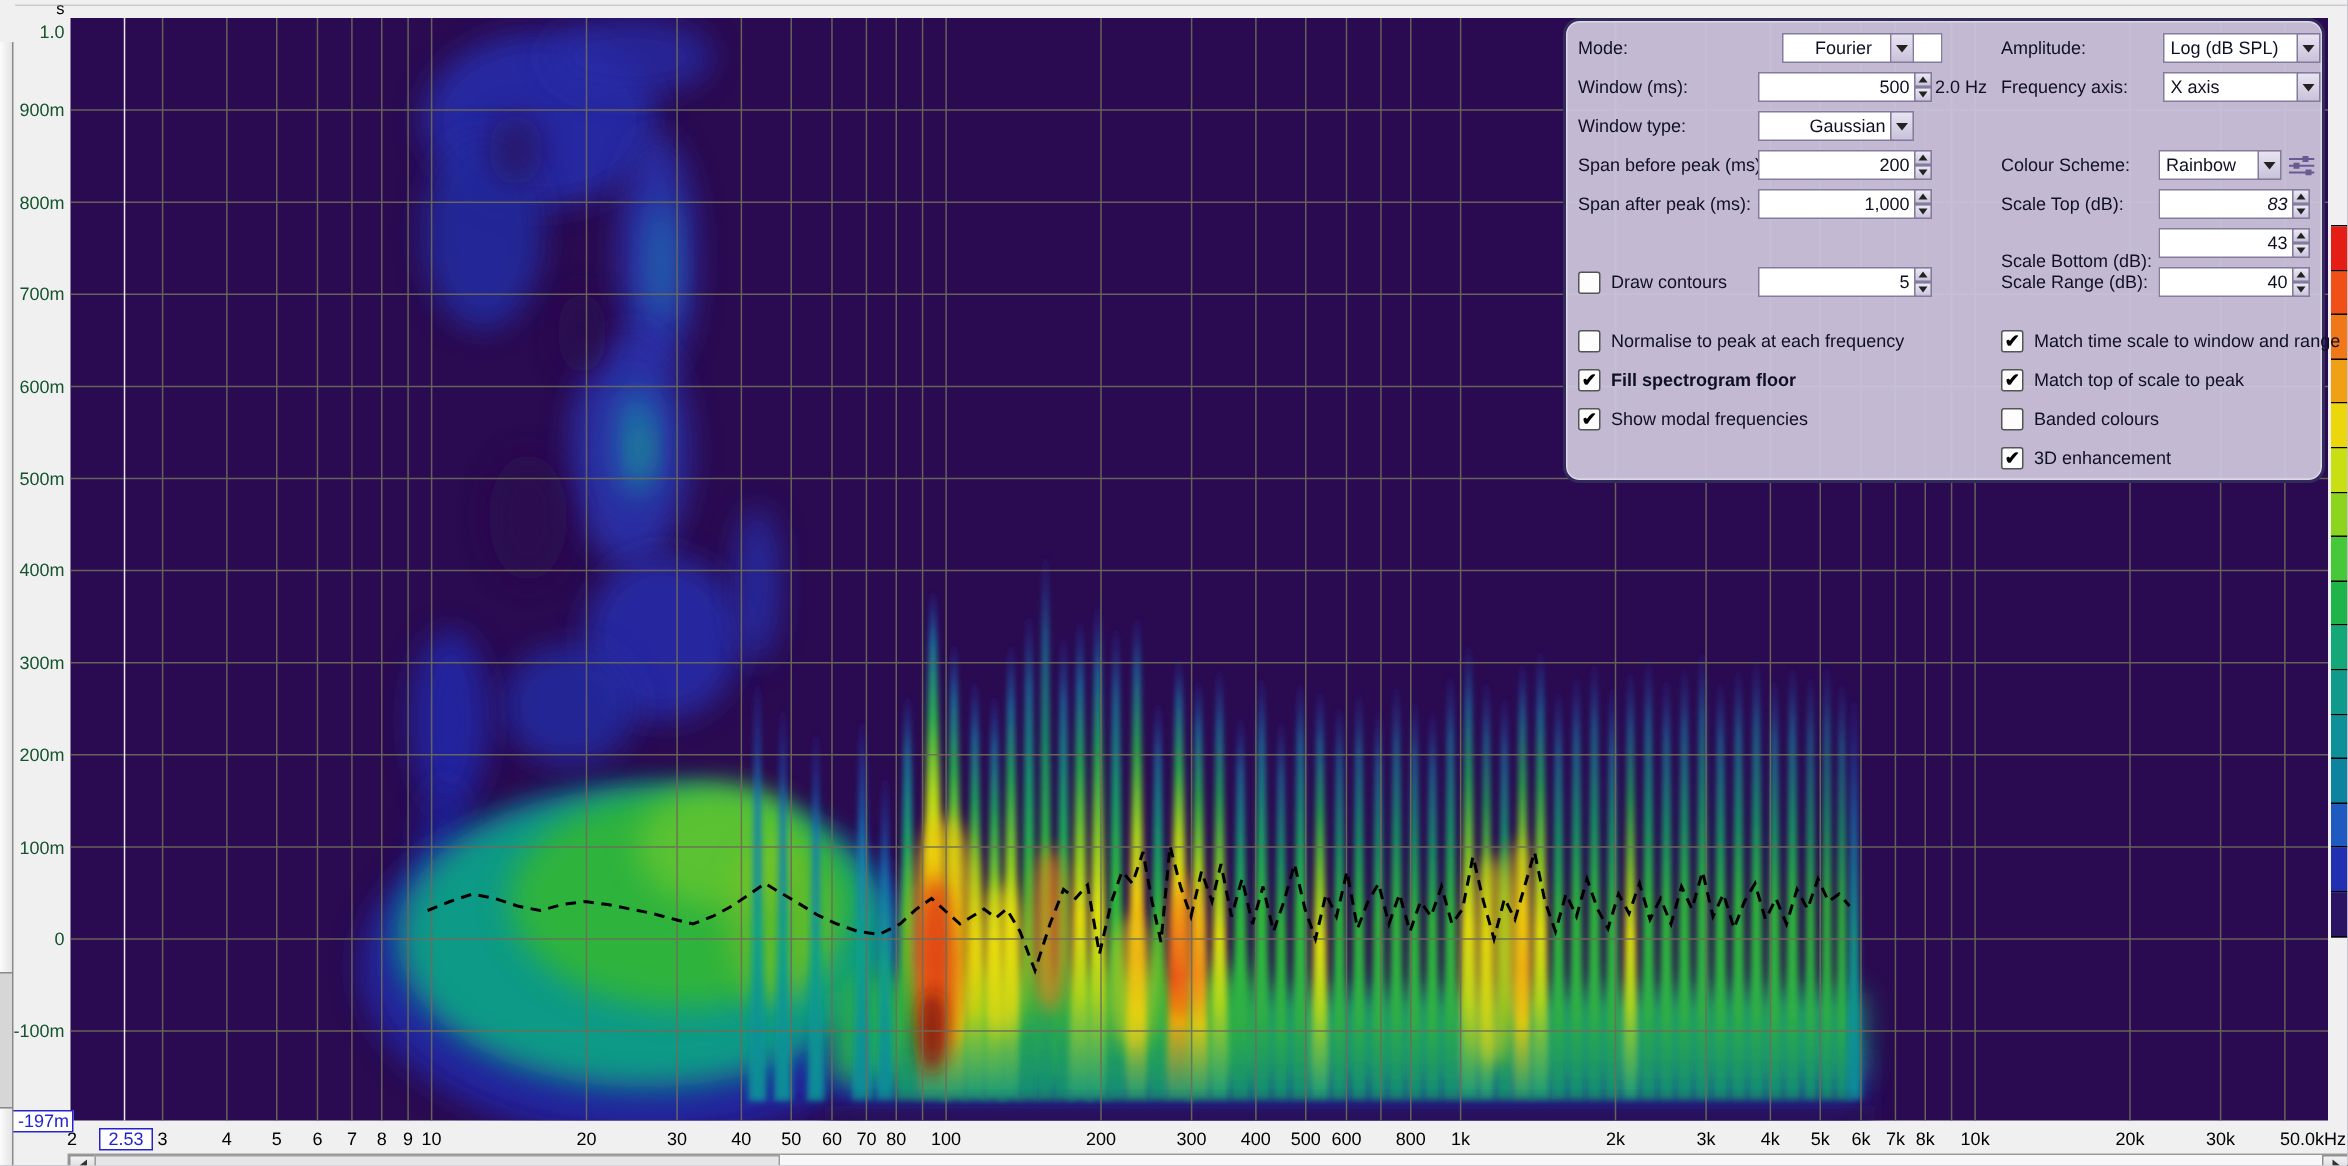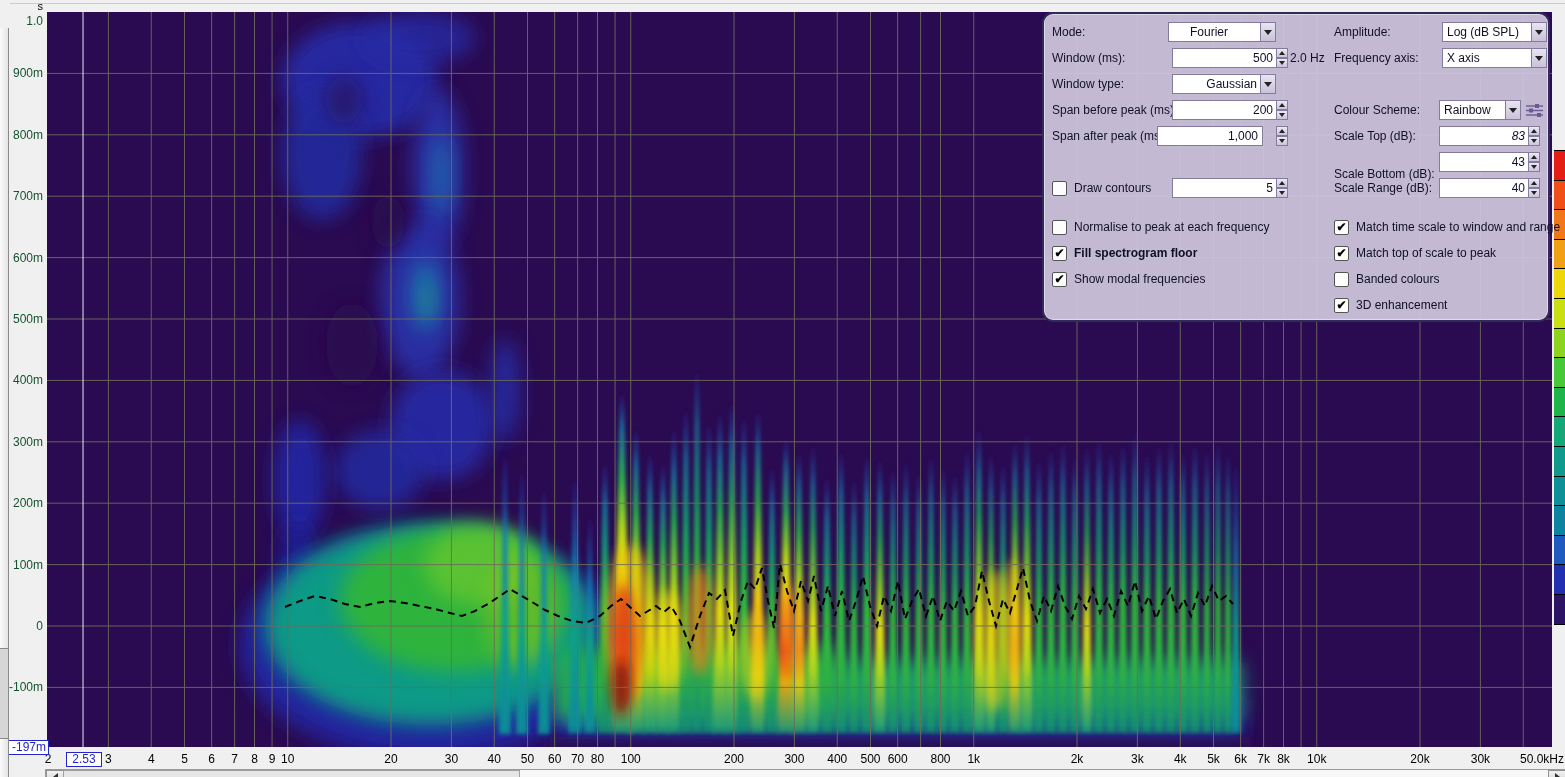--- a/index.html
+++ b/index.html
@@ -347,21 +347,21 @@
       <div class="cb-seg" style="background: rgb(16, 154, 140);"></div>
       <div class="cb-seg" style="background: rgb(14, 144, 152);"></div>
       <div class="cb-seg" style="background: rgb(12, 132, 160);"></div>
       <div class="cb-seg" style="background: rgb(30, 90, 192);"></div>
       <div class="cb-seg" style="background: rgb(32, 48, 176);"></div>
       <div class="cb-seg" style="background: rgb(44, 20, 100);"></div>
     </div>
 
   <div id="panel">
       <div class="p-label" style="left: 8px; top: 8px;">Mode:</div>
-      <div class="p-field" style="left: 124px; top: 8px; width: 80px; padding-left: 21px;">Fourier</div>
+      <div class="p-field" style="left: 144px; top: 8px; width: 80px; padding-left: 21px;">Fourier</div>
       <div class="combo-btn" style="left: 216px; top: 8px; width: 16px;">
         <span class="combo-tri"></span>
       </div>
       <div class="p-label" style="left: 8px; top: 34px;">Window (ms):</div>
       <div class="p-field num" style="left: 128px; top: 34px; width: 96px;">500</div>
       <div class="spin" style="left: 232px; top: 34px;">
         <div class="spin-btn">
           <span class="spin-up-tri"></span>
         </div>
         <div class="spin-btn">
@@ -378,21 +378,21 @@
       <div class="p-field num" style="left: 128px; top: 86px; width: 96px;">200</div>
       <div class="spin" style="left: 232px; top: 86px;">
         <div class="spin-btn">
           <span class="spin-up-tri"></span>
         </div>
         <div class="spin-btn">
           <span class="spin-dn-tri"></span>
         </div>
       </div>
       <div class="p-label" style="left: 8px; top: 112px;">Span after peak (ms):</div>
-      <div class="p-field num" style="left: 113px; top: 112px; width: 96px;">1,000</div>
+      <div class="p-field num" style="left: 128px; top: 112px; width: 96px;">1,000</div>
       <div class="spin" style="left: 232px; top: 112px;">
         <div class="spin-btn">
           <span class="spin-up-tri"></span>
         </div>
         <div class="spin-btn">
           <span class="spin-dn-tri"></span>
         </div>
       </div>
       <div class="p-check" style="left: 8px; top: 167px;"></div>
       <div class="p-label" style="left: 30px; top: 164px;">Draw contours</div>

